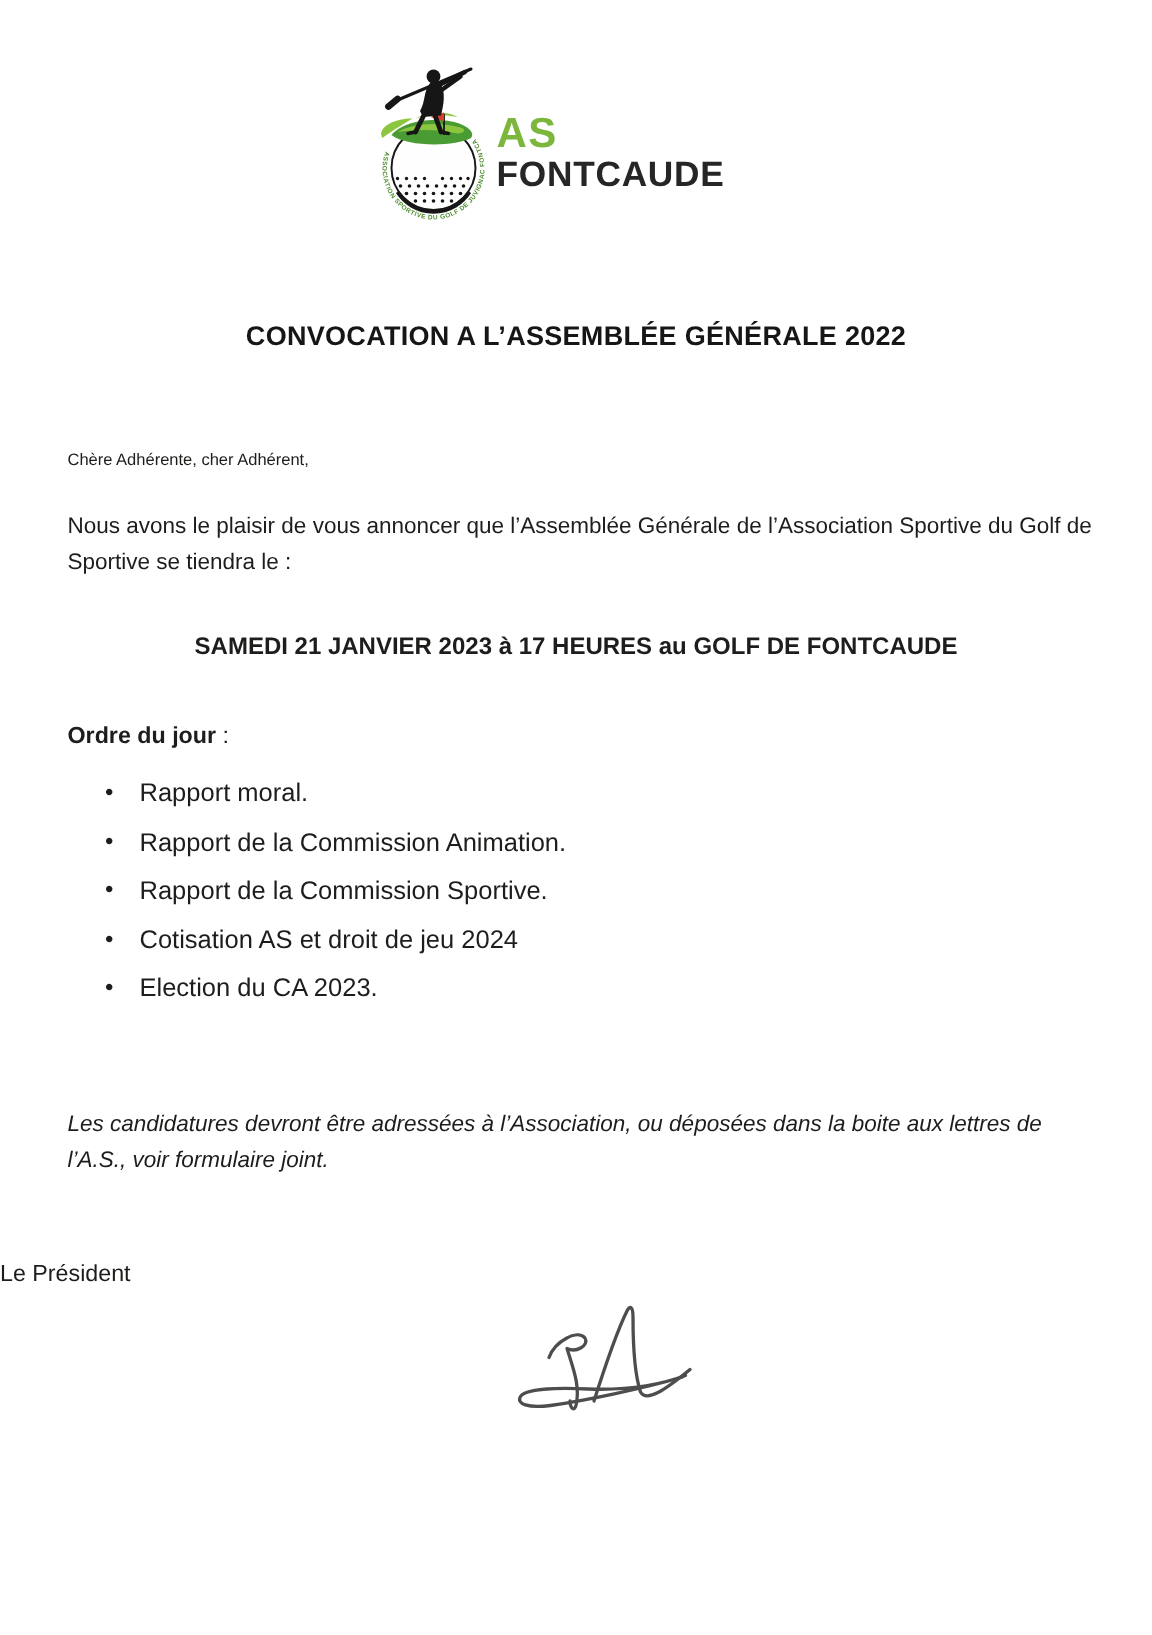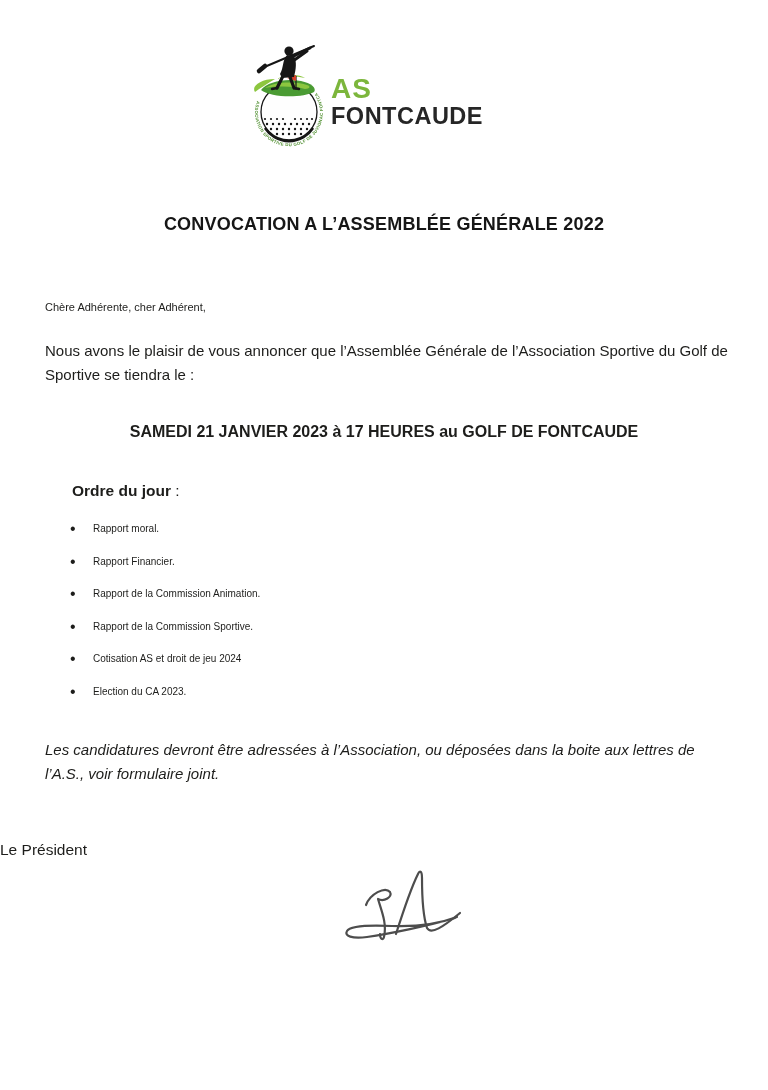--- a/index.html
+++ b/index.html
@@ -24,26 +24,26 @@
     color:#161616;
   }
   .greeting { left:45px; top:301px; font-size:11px; }
   .intro    { left:45px; top:339px; width:690px; font-size:15px; line-height:24px; }
   .date-line {
     left:0; right:0; top:423px;
     text-align:center;
     font-size:16px; font-weight:700;
   }
   .agenda-head { left:45px; top:482px; font-size:15.5px; }
-  .agenda-label { font-weight:700;margin-left:27px; }
+  .agenda-label { font-weight:700; }
 
   .agenda {
     position:absolute; left:69px; top:521px;
     margin:0; padding:0; list-style:none;
-    font-size:10px;
+    font-size:17px;
   }
   .agenda li {
     position:relative;
     padding-left:24px;
     line-height:16px;
     margin-bottom:16.5px;
   }
   .agenda li::before {
     content:"•";
     position:absolute; left:1px; top:0;
@@ -139,21 +139,20 @@
   <p class="greeting">Chère Adhérente, cher Adhérent,</p>
 
   <p class="intro">Nous avons le plaisir de vous annoncer que l’Assemblée Générale de l’Association Sportive du Golf de Sportive se tiendra le :</p>
 
   <p class="date-line">SAMEDI 21 JANVIER 2023 à 17 HEURES au GOLF DE FONTCAUDE</p>
 
   <p class="agenda-head"><span class="agenda-label">Ordre du jour</span><span> :</span></p>
 
   <ul class="agenda">
     <li>Rapport moral.</li>
-    <li>Rapport Financier.</li>
     <li>Rapport de la Commission Animation.</li>
     <li>Rapport de la Commission Sportive.</li>
     <li>Cotisation AS et droit de jeu 2024</li>
     <li>Election du CA 2023.</li>
   </ul>
 
   <p class="closing">Les candidatures devront être adressées à l’Association, ou déposées dans la boite aux lettres de l’A.S., voir formulaire joint.</p>
 
   <p class="signoff">Le Président</p>
 

